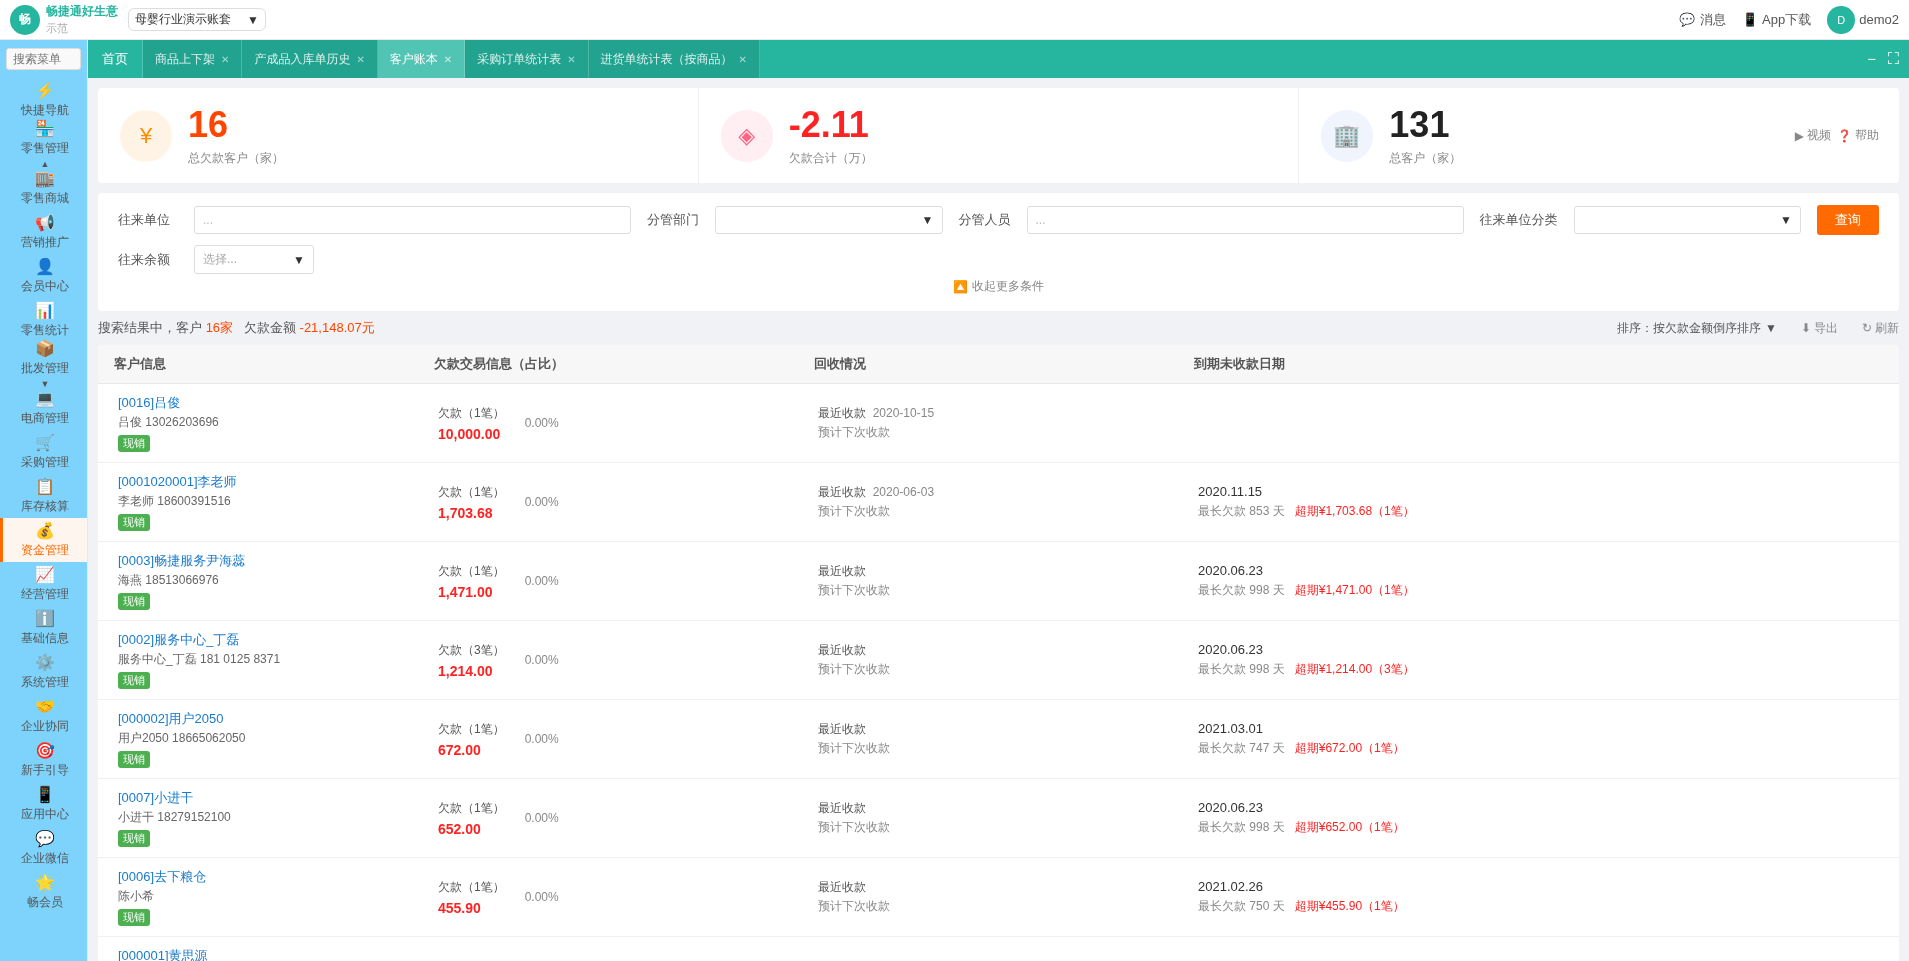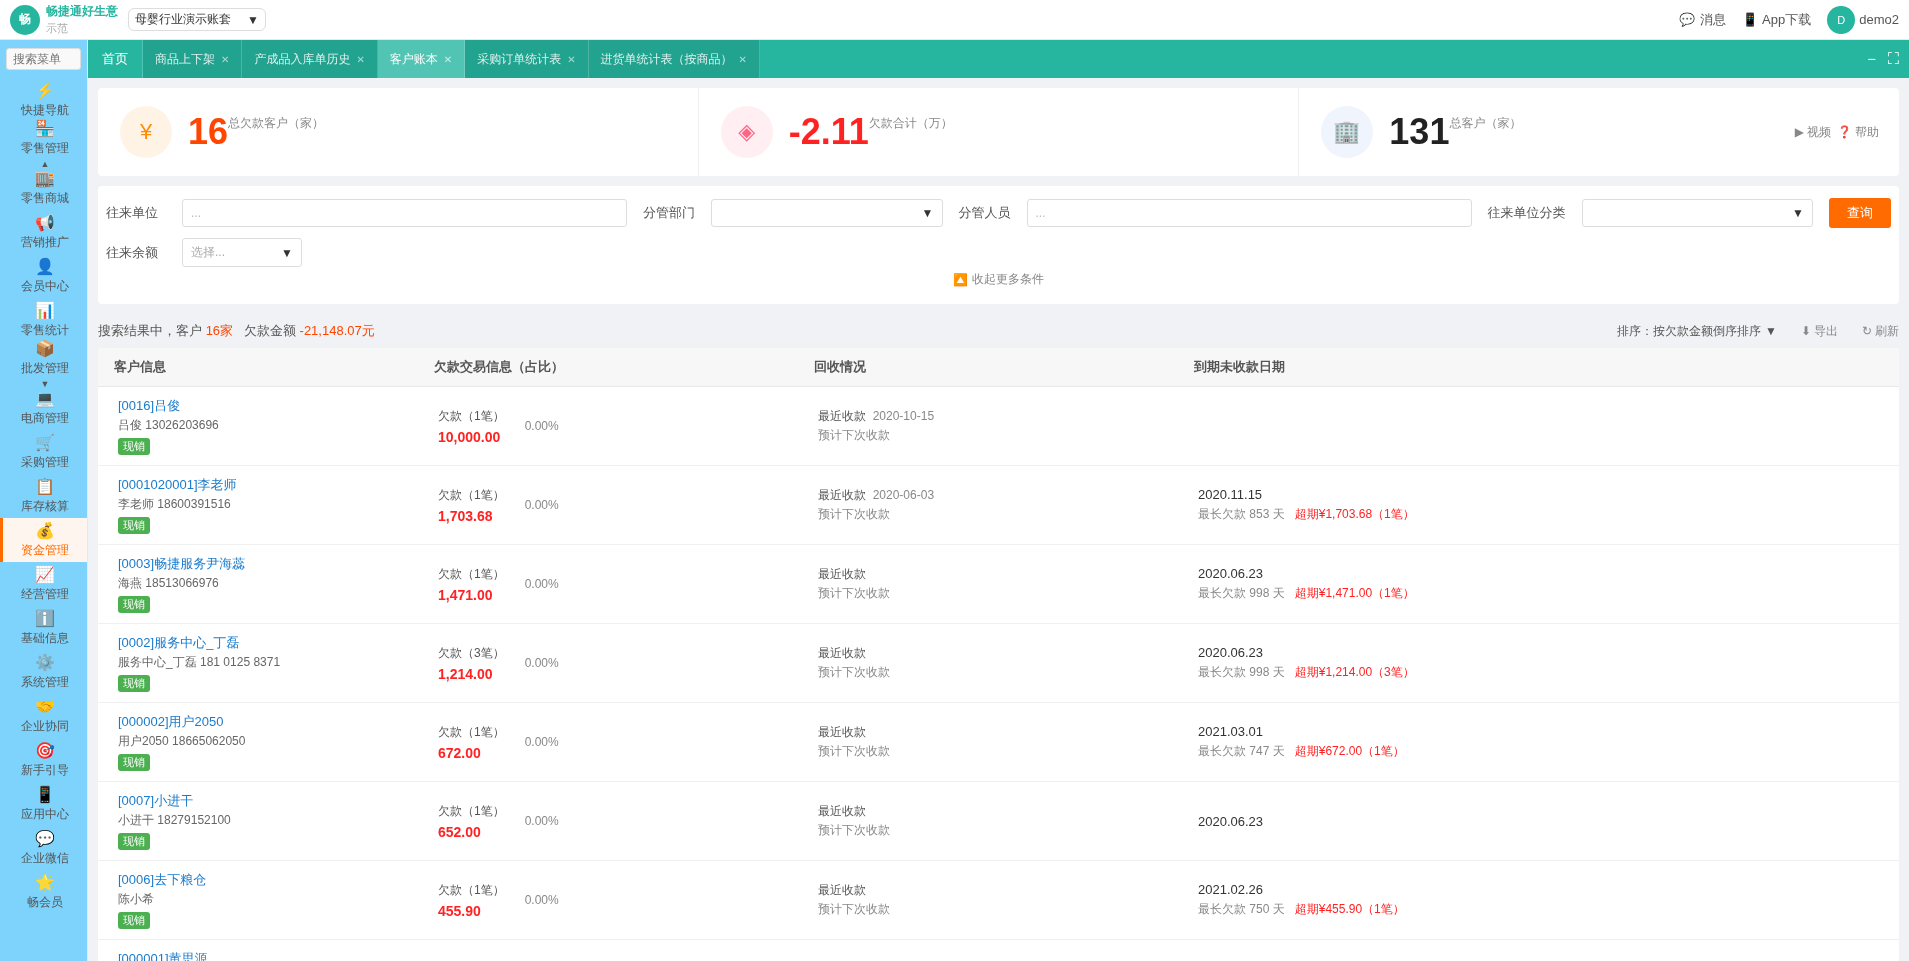--- a/index.html
+++ b/index.html
@@ -45,26 +45,26 @@
     .stat-icon { width: 56px; height: 56px; display: flex; align-items: center; justify-content: center; }
     .stat-icon-circle { width: 52px; height: 52px; border-radius: 50%; display: flex; align-items: center; justify-content: center; font-size: 22px; }
     .stat-icon-orange { background: rgba(255,140,0,0.1); color: #ff8c00; }
     .stat-icon-pink { background: rgba(255,100,130,0.1); color: #ff6482; }
     .stat-icon-blue { background: rgba(100,149,237,0.1); color: #6495ed; }
     .stat-value { font-size: 36px; font-weight: bold; }
     .stat-value.orange { color: #ff4500; }
     .stat-value.red { color: #ff2222; }
     .stat-value.black { color: #222; font-weight: 900; }
     .stat-label { font-size: 12px; color: #888; margin-top: 4px; }
-    .stat-text { display: flex; flex-direction: row; }
+    .stat-text { display: flex; flex-direction: column; }
     .stat-card-right { display: flex; align-items: center; gap: 6px; margin-left: auto; font-size: 12px; color: #888; }
     .stat-btn { display: flex; align-items: center; gap: 3px; cursor: pointer; color: #888; }
 
     
-    .filter-area { background: #fff; border-radius: 4px; padding: 12px 8px; margin-bottom: 10px; }
+    .filter-area { background: #fff; border-radius: 4px; padding: 12px 20px; }
     .filter-row { display: flex; align-items: center; gap: 16px; margin-bottom: 10px; }
     .filter-label { font-size: 13px; color: #555; min-width: 60px; }
     .filter-input { flex: 1; border: 1px solid #ddd; border-radius: 3px; padding: 5px 8px; font-size: 12px; color: #333; background: #fff; display: flex; align-items: center; justify-content: space-between; min-height: 28px; }
     .filter-input-wide { flex: 2; }
     .filter-select { border: 1px solid #ddd; border-radius: 3px; padding: 5px 8px; font-size: 12px; color: #333; background: #fff; display: flex; align-items: center; justify-content: space-between; min-width: 120px; min-height: 28px; }
     .filter-collapse { display: flex; align-items: center; justify-content: center; gap: 4px; color: #888; font-size: 12px; cursor: pointer; padding: 4px 0; }
     .btn-query { background: #ff6b00; color: #fff; border: none; border-radius: 3px; padding: 6px 18px; font-size: 13px; cursor: pointer; }
 
     
     .results-header { display: flex; align-items: center; justify-content: space-between; padding: 8px 0 8px 0; }
@@ -473,20 +473,21 @@
         <div class="debt-amount">652.00</div>
       </div>
       <div class="debt-ratio">0.00%</div>
     </div>
     <div class="recovery-cell">
       <div>最近收款&nbsp;&nbsp;<span class="text-gray"></span></div>
       <div class="recovery-next">预计下次收款</div>
     </div>
     <div class="overdue-cell">
       <div class="overdue-date">2020.06.23</div>
+      <div class="overdue-days">最长欠款 998 天 &nbsp; <span class="overdue-amount">超期¥652.00（1笔）</span></div>
     </div>
   </div>
               <div class="table-row">
     <div>
       <div class="customer-name">[0006]去下粮仓</div>
       <div class="customer-phone">陈小希</div>
       <span class="customer-tag">现销</span>
     </div>
     <div class="debt-cell">
       <div>

